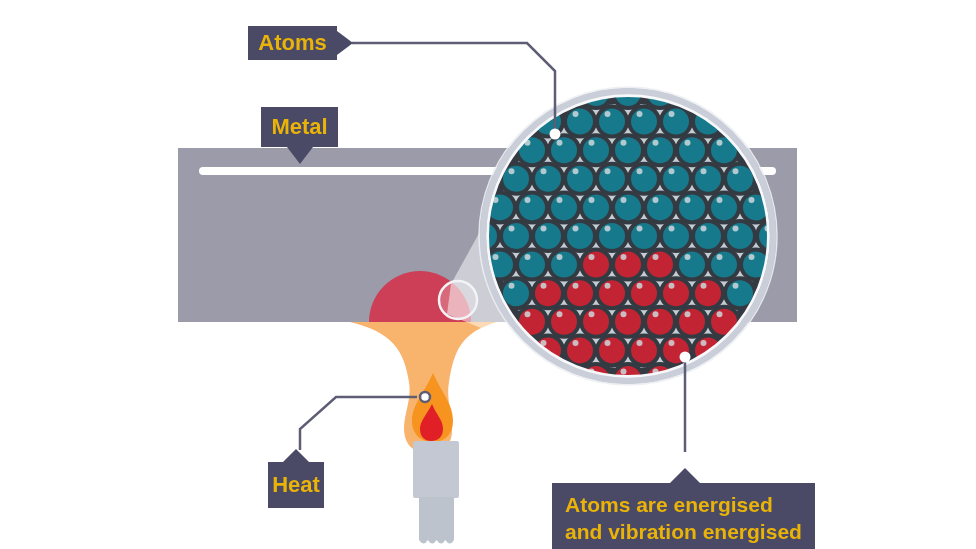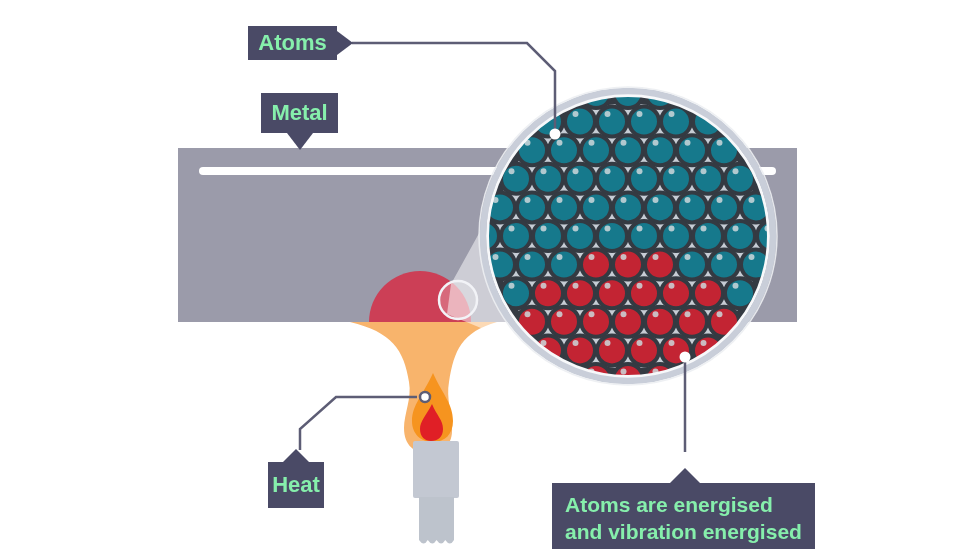--- a/index.html
+++ b/index.html
@@ -4,34 +4,34 @@
 <style>
   html,body{margin:0;padding:0;background:#fff;}
   #stage{
     position:relative;width:976px;height:549px;overflow:hidden;
     font-family:"Liberation Sans",sans-serif;background:#fff;
   }
   #diagram-svg{position:absolute;left:0;top:0;}
   .tag{
     position:absolute;
     background:var(--label-bg,#4a4a66);
-    color:#86efac;font-weight:bold;font-size:22px;
+    color:#eab308;font-weight:bold;font-size:22px;
     display:flex;align-items:center;justify-content:center;
     box-sizing:border-box;
   }
   .tri{position:absolute;width:0;height:0;}
   
   #atoms-label{left:248px;top:26px;width:89px;height:34px;}
   #atoms-label .tri{
     left:100%;top:50%;transform:translateY(-50%);
     border-top:12px solid transparent;border-bottom:12px solid transparent;
     border-left:16px solid var(--label-bg,#4a4a66);
   }
   
-  #metal-label{left:261px;top:93px;width:77px;height:40px;}
+  #metal-label{left:261px;top:107px;width:77px;height:40px;}
   #metal-label .tri{
     top:100%;left:50%;transform:translateX(-50%);
     border-left:13px solid transparent;border-right:13px solid transparent;
     border-top:17px solid var(--label-bg,#4a4a66);
   }
   
   #heat-label{left:268px;top:462px;width:56px;height:46px;}
   #heat-label .tri{
     bottom:100%;left:50%;transform:translateX(-50%);
     border-left:13px solid transparent;border-right:13px solid transparent;

